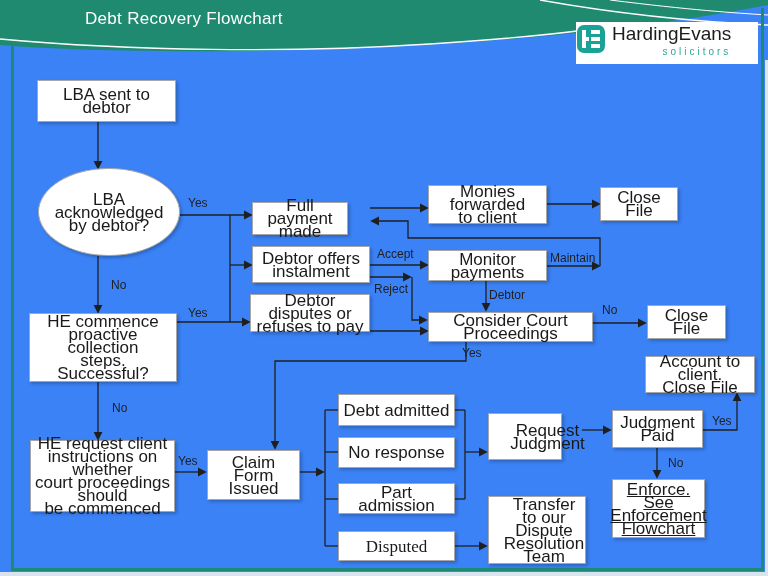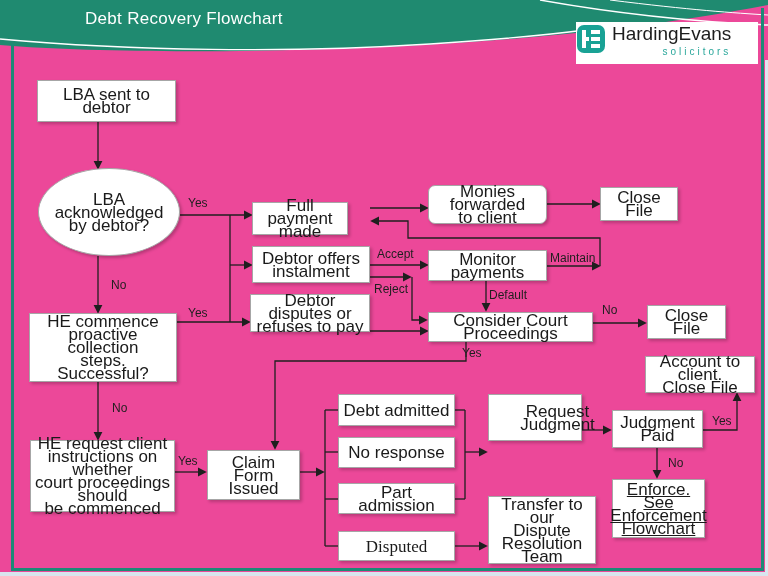--- a/index.html
+++ b/index.html
@@ -1,16 +1,16 @@
 <!DOCTYPE html>
 <html><head>
 <meta charset="utf-8">
 <style>
   html,body{margin:0;padding:0;background:#fff;}
-  #page{position:relative;width:768px;height:576px;background:#ec4899;overflow:hidden;
+  #page{position:relative;width:768px;height:576px;background:#3b82f6;overflow:hidden;
         font-family:"Liberation Sans",sans-serif;}
   
   #header-svg{position:absolute;left:0;top:0;}
   #page-title{position:absolute;left:85px;top:9px;color:#ffffff;font-size:17px;
               letter-spacing:.3px;}
   
   #logo{position:absolute;left:576px;top:22px;width:182px;height:40px;background:#ffffff;
         display:flex;align-items:flex-start;gap:6px;padding-top:2px;}
   #logo .mark{flex:0 0 auto;}
   #logo .words{display:flex;flex-direction:column;align-items:flex-end;}
@@ -122,52 +122,52 @@
 steps.  Successful?</div>
       <div class="node" style="left: 30px; top: 440px; width: 145px; height: 72px;">HE request client
 instructions on whether
 court proceedings should
 be commenced</div>
       <div class="node" style="left: 252px; top: 202px; width: 96px; height: 33px;">Full payment made</div>
       <div class="node" style="left: 252px; top: 246px; width: 118px; height: 37px;">Debtor offers
 instalment</div>
       <div class="node" style="left: 250px; top: 294px; width: 120px; height: 38px;">Debtor disputes or
 refuses to pay</div>
-      <div class="node" style="left: 428px; top: 185px; width: 119px; height: 39px; border-radius: 7px;">Monies forwarded
+      <div class="node" style="left: 428px; top: 185px; width: 119px; height: 39px;">Monies forwarded
 to client</div>
       <div class="node" style="left: 600px; top: 187px; width: 78px; height: 34px;">Close File</div>
       <div class="node" style="left: 428px; top: 250px; width: 119px; height: 31px;">Monitor payments</div>
       <div class="node" style="left: 428px; top: 312px; width: 165px; height: 30px;">Consider Court Proceedings</div>
       <div class="node" style="left: 647px; top: 305px; width: 79px; height: 34px;">Close File</div>
       <div class="node" style="left: 645px; top: 356px; width: 110px; height: 37px;">Account to client.
 Close File</div>
       <div class="node" style="left: 207px; top: 450px; width: 93px; height: 50px;">Claim Form
 Issued</div>
       <div class="node" style="left: 338px; top: 394px; width: 117px; height: 32px;">Debt admitted</div>
       <div class="node" style="left: 338px; top: 437px; width: 117px; height: 31px;">No response</div>
       <div class="node" style="left: 338px; top: 483px; width: 117px; height: 31px;">Part admission</div>
       <div class="node" style="left: 338px; top: 531px; width: 117px; height: 30px; font-family: Liberation Serif, serif;">Disputed</div>
-      <div class="node" style="left: 488px; top: 394px; width: 94px; height: 47px; padding-left: 48px;">Request
+      <div class="node" style="left: 488px; top: 413px; width: 74px; height: 47px; padding-left: 48px;">Request
 Judgment</div>
       <div class="node" style="left: 612px; top: 410px; width: 91px; height: 38px;">Judgment
 Paid</div>
       <div class="node" style="left: 612px; top: 479px; width: 93px; height: 59px; text-decoration: underline;">Enforce.  See
 Enforcement
 Flowchart</div>
-      <div class="node" style="left: 488px; top: 496px; width: 108px; height: 68px;">Transfer to our
+      <div class="node" style="left: 488px; top: 496px; width: 98px; height: 68px; padding-left: 17px;">Transfer to our
 Dispute
 Resolution
 Team</div>
       <div class="edge-label" style="left: 188px; top: 196px;">Yes</div>
       <div class="edge-label" style="left: 111px; top: 278px;">No</div>
       <div class="edge-label" style="left: 188px; top: 306px;">Yes</div>
       <div class="edge-label" style="left: 112px; top: 401px;">No</div>
       <div class="edge-label" style="left: 178px; top: 454px;">Yes</div>
       <div class="edge-label" style="left: 377px; top: 247px;">Accept</div>
       <div class="edge-label" style="left: 374px; top: 282px;">Reject</div>
       <div class="edge-label" style="left: 550px; top: 251px;">Maintain</div>
-      <div class="edge-label" style="left: 489px; top: 288px;">Default</div>
+      <div class="edge-label" style="left: 489px; top: 288px;">Debtor</div>
       <div class="edge-label" style="left: 602px; top: 303px;">No</div>
       <div class="edge-label" style="left: 462px; top: 346px;">Yes</div>
       <div class="edge-label" style="left: 712px; top: 414px;">Yes</div>
       <div class="edge-label" style="left: 668px; top: 456px;">No</div>
     </div>
 </div>
 
 </body></html>

